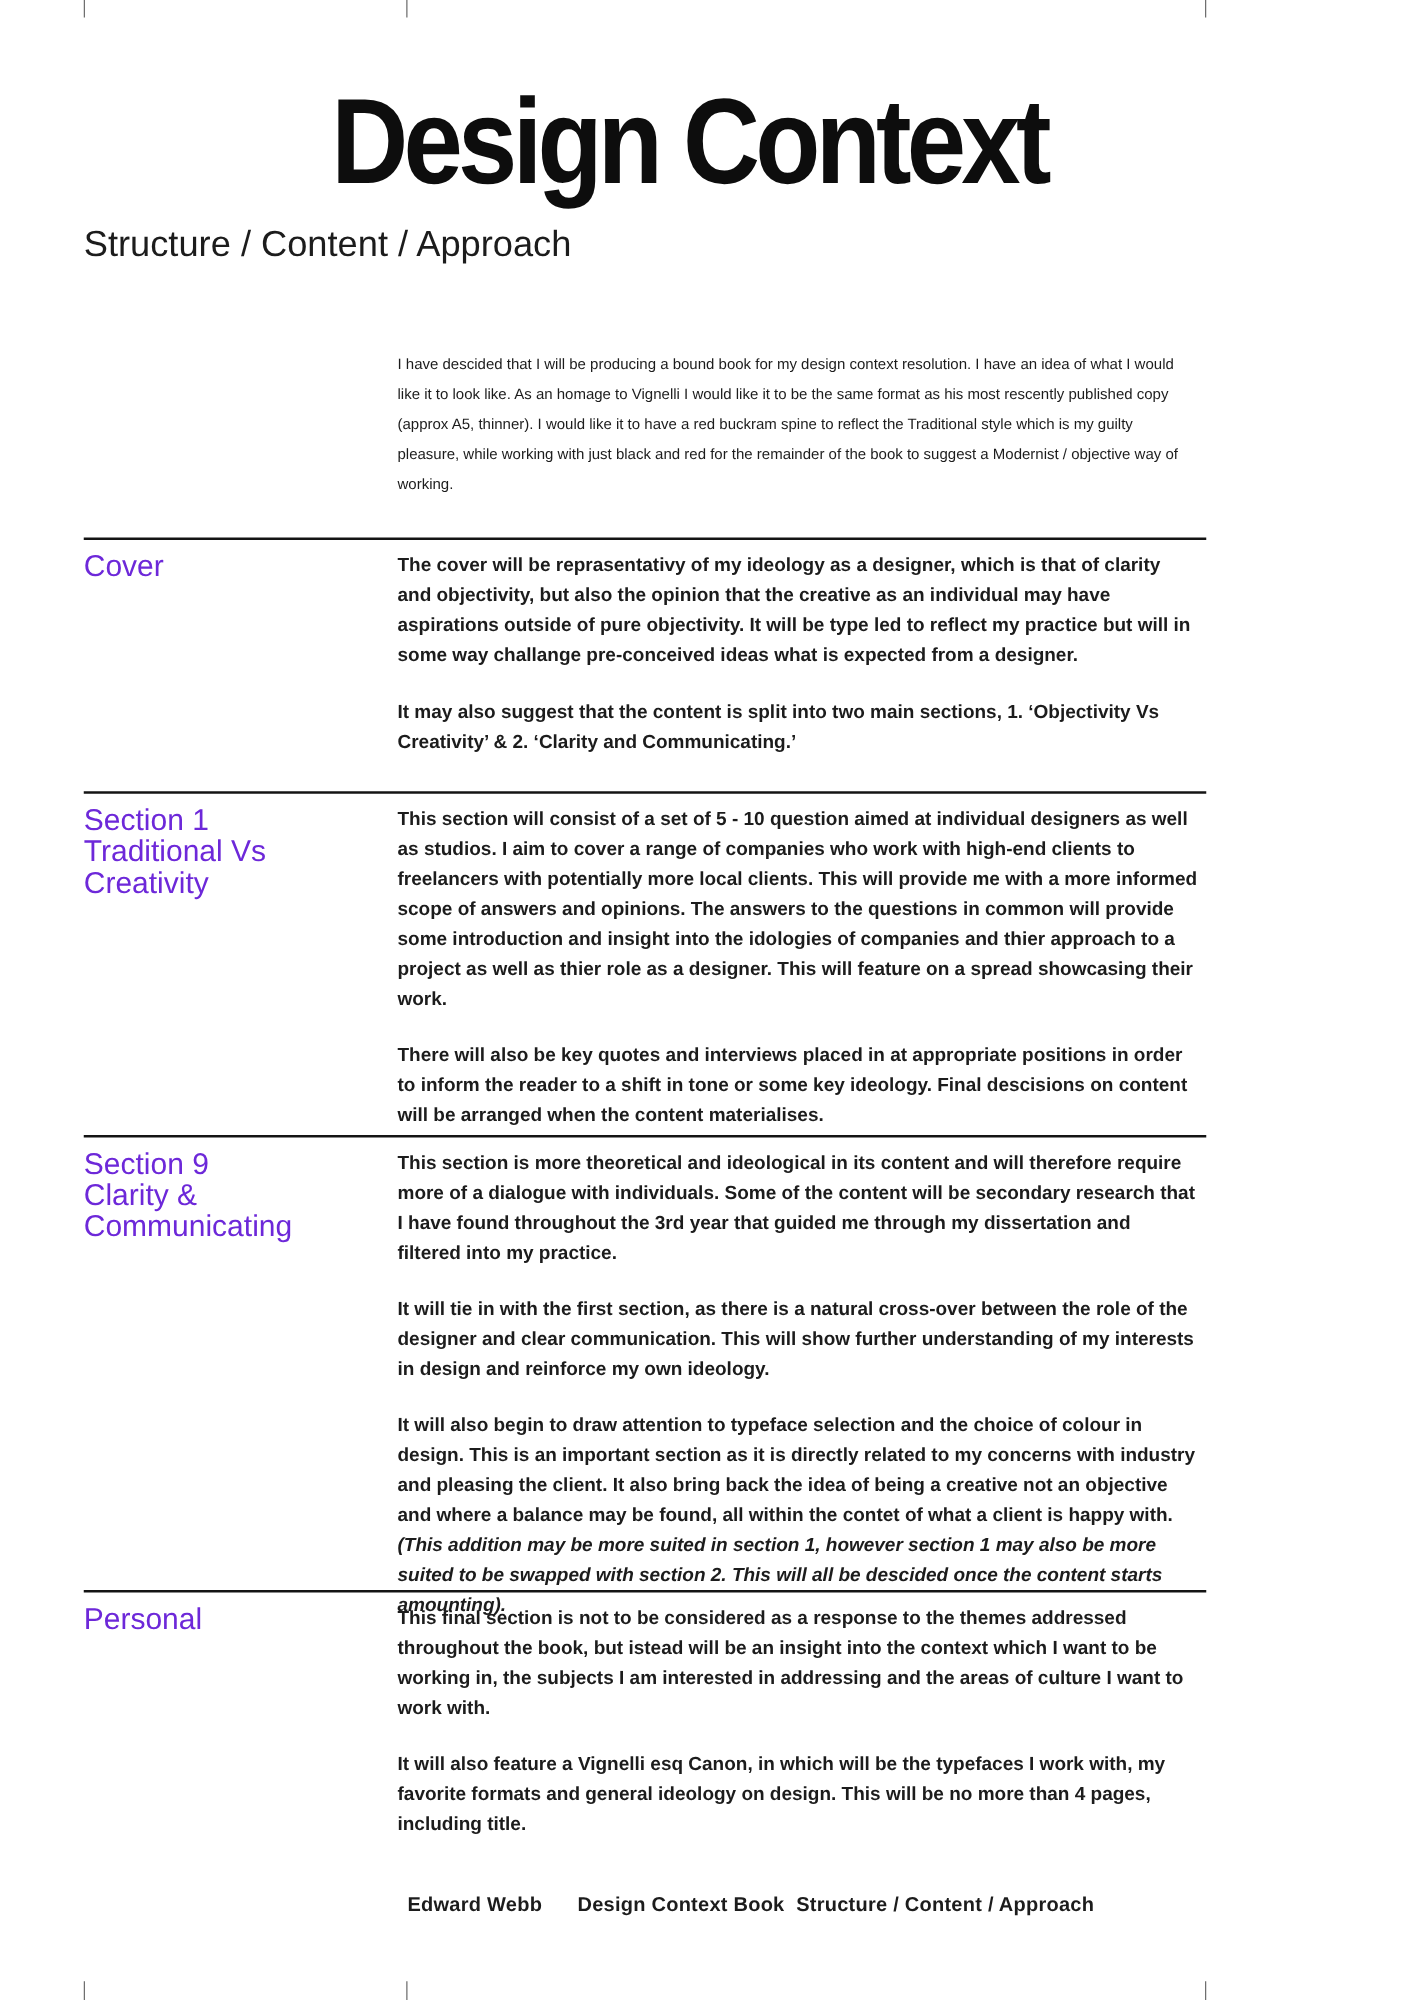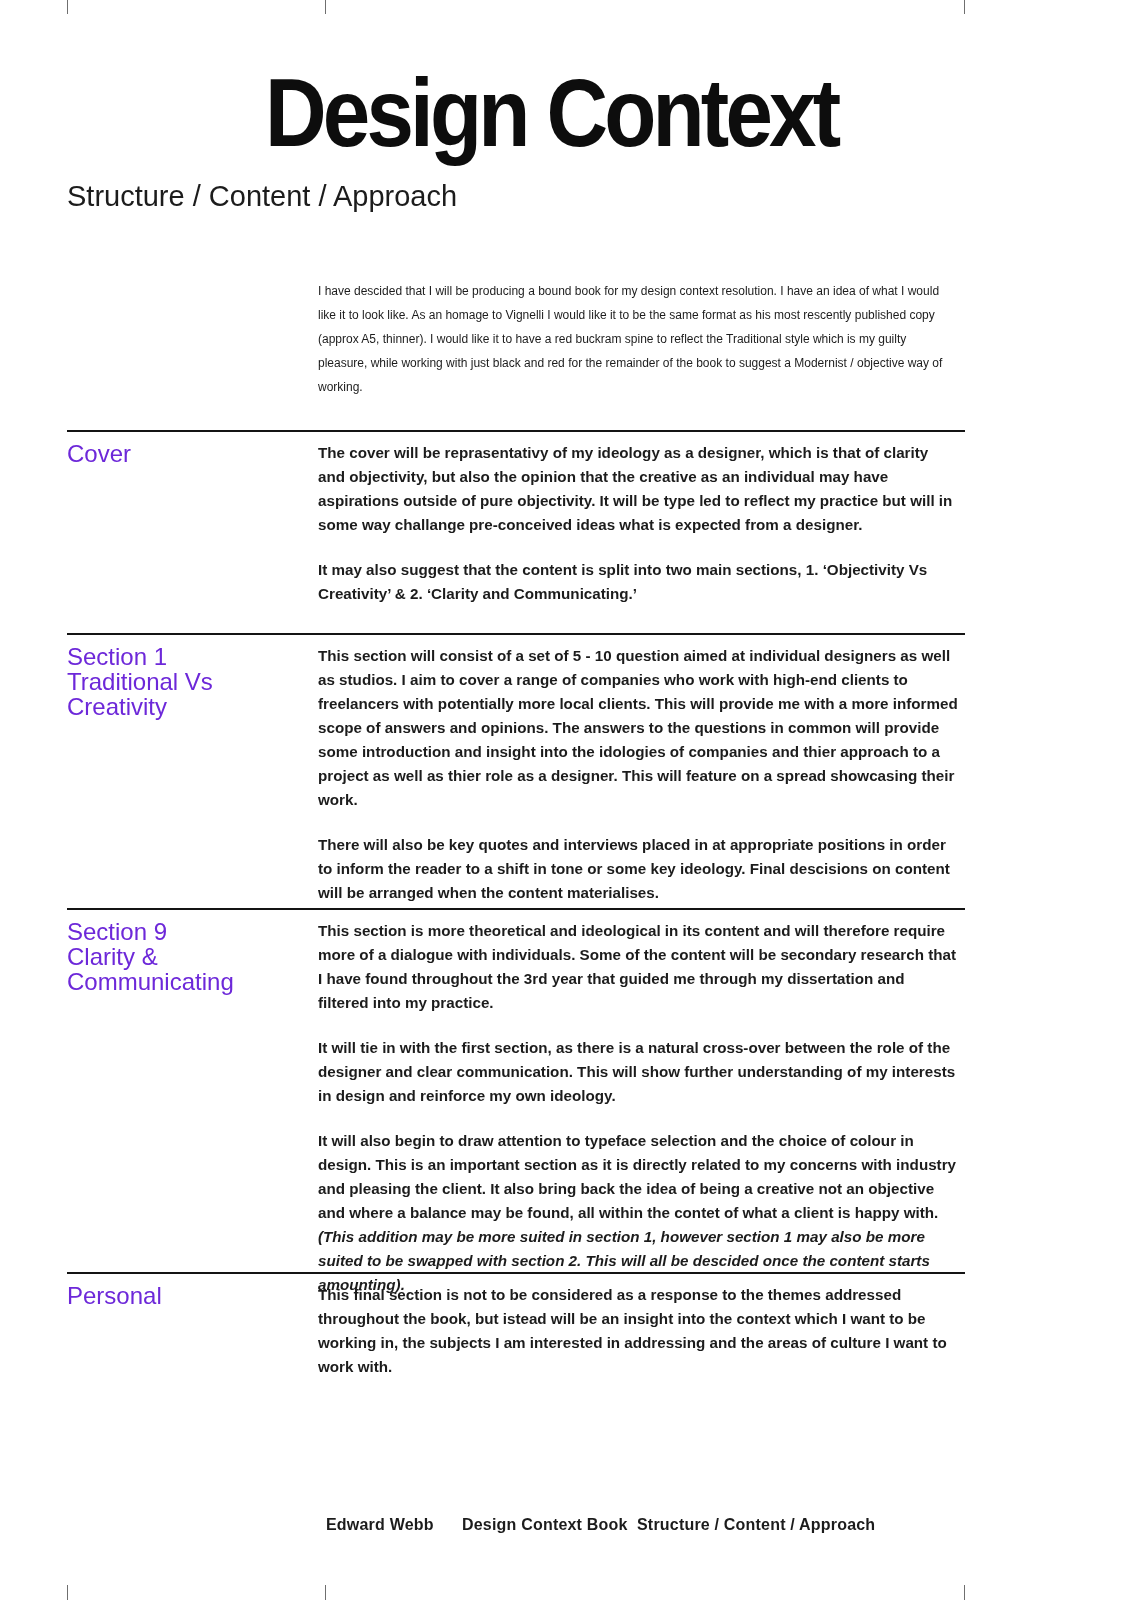--- a/index.html
+++ b/index.html
@@ -163,20 +163,21 @@
   </div>
 
   <div class="section personal">
     <div class="section-rule"></div>
     <div class="section-content">
       <div class="section-label">
         <div>Personal</div>
       </div>
       <div class="section-body">
         <p>This final section is not to be considered as a response to the themes addressed throughout the book, but istead will be an insight into the context which I want to be working in, the subjects I am interested in addressing and the areas of culture I want to work with.</p>
+        <p>It will also feature a Vignelli esq Canon, in which will be the typefaces I work with, my favorite formats and general ideology on design.  This will be no more than 4 pages, including title.</p>
       </div>
     </div>
   </div>
 
   <span class="footer-item footer-author">Edward Webb</span>
   <span class="footer-item footer-book">Design Context Book</span>
   <span class="footer-item footer-ref">Structure / Content / Approach</span>
 
 </div>
 

